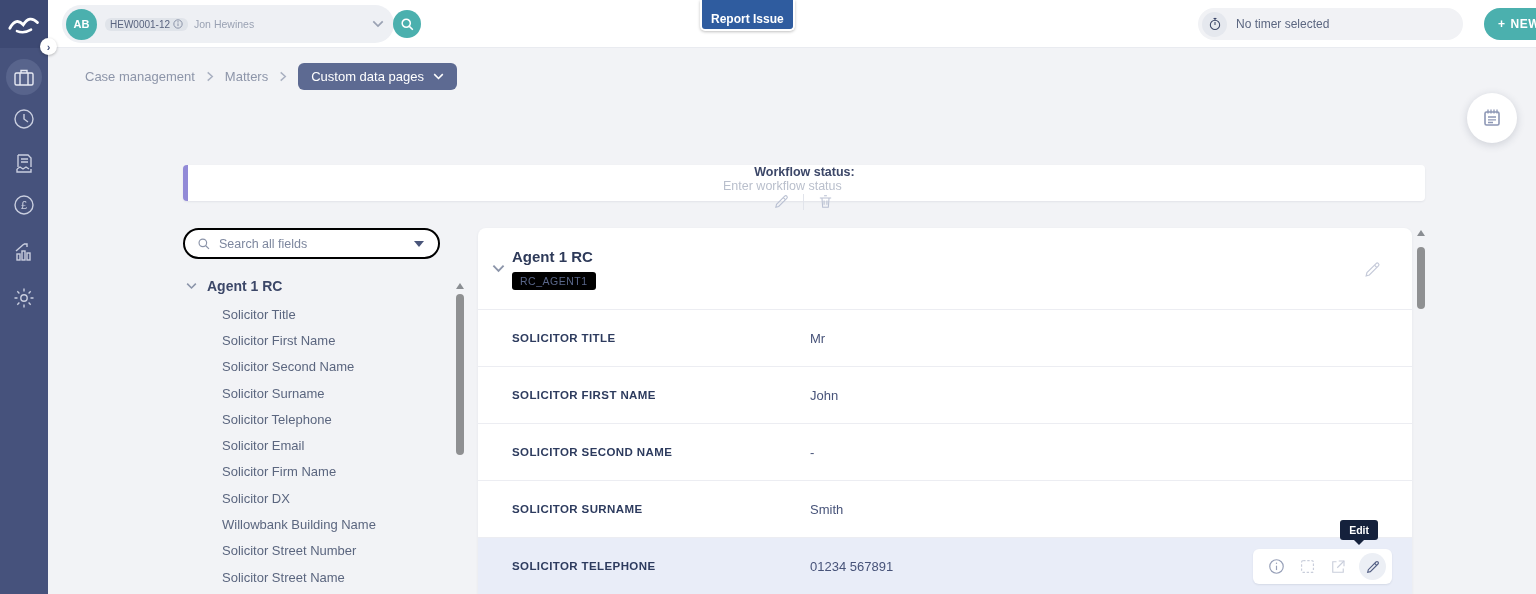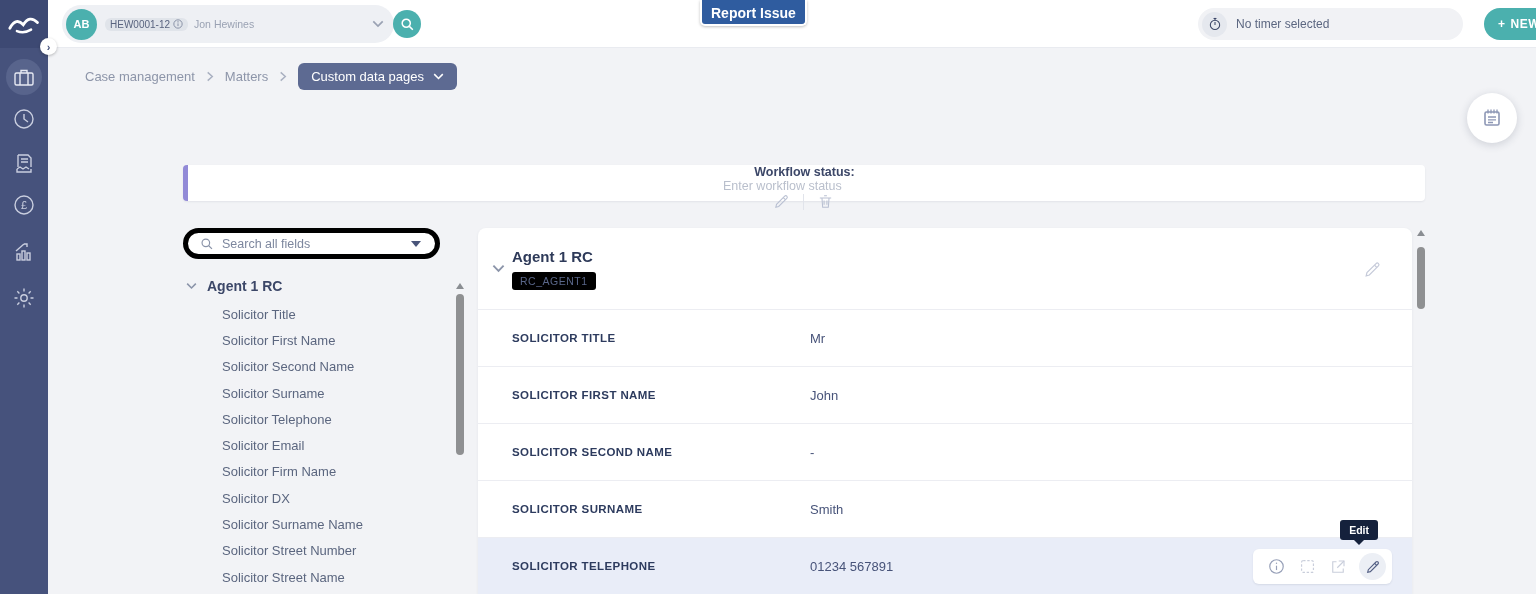--- a/index.html
+++ b/index.html
@@ -21,22 +21,22 @@
   .avatar { width:31px; height:31px; border-radius:50%; background:#4bb0ae; color:#fff; font-size:11px; font-weight:bold;
     display:flex; align-items:center; justify-content:center; flex:0 0 auto; }
   .matter-meta { margin-left:8px; flex:1; min-width:0; }
   .matter-top { display:flex; align-items:center; gap:6px; }
   .ref-badge { background:#e0e4ea; border-radius:6px; padding:1px 5px; font-size:10px; color:#59647f; display:flex; align-items:center; gap:3px; }
   .fee-earner { font-size:10.5px; color:#9aa2b3; white-space:nowrap; }
   .matter-title { font-size:12px; font-weight:bold; color:#3c4768; white-space:nowrap; overflow:hidden; margin-top:1px; }
   .pill-chevron { color:#9aa2b3; margin-left:4px; flex:0 0 auto; }
   .search-btn { position:absolute; left:345px; top:10px; width:28px; height:28px; border-radius:50%; background:#4bb0ae;
     display:flex; align-items:center; justify-content:center; border:none; cursor:pointer; }
-  .report-issue { position:absolute; left:652px; top:0; background:#2f5c9f; color:#fff; font-size:14px; font-weight:bold;
-    border:2px solid #fff; border-top:none; border-radius:0 0 5px 5px; padding:5px 9px 3px; box-shadow:0 1px 3px rgba(0,0,0,.25); }
+  .report-issue { position:absolute; left:652px; top:0; background:#2f5c9f; color:#fff; font-size:12px; font-weight:bold;
+    border:2px solid #fff; border-top:none; border-radius:0 0 5px 5px; padding:12px 9px 3px; box-shadow:0 1px 3px rgba(0,0,0,.25); }
   .timer-pill { position:absolute; left:1150px; top:8px; width:265px; height:32px; background:#f1f2f5; border-radius:16px;
     display:flex; align-items:center; padding:0 14px 0 4px; }
   .timer-circle { width:25px; height:25px; border-radius:50%; background:#e5e8ee; display:flex; align-items:center; justify-content:center; color:#3c4768; }
   .timer-text { font-size:12px; color:#5b6680; margin-left:9px; }
   .new-btn { position:absolute; left:1436px; top:8px; height:32px; width:72px; background:#4bb0ae; color:#fff;
     border:none; border-radius:16px; font-size:12px; font-weight:bold; display:flex; align-items:center; justify-content:flex-start;
     padding-left:14px; gap:5px; letter-spacing:.5px; cursor:pointer; }
 
   
   .page { position:absolute; left:48px; top:48px; width:1488px; height:546px; background:#f2f3f6; }
@@ -50,21 +50,21 @@
   .tab.active { color:#47548c; font-weight:bold; border-bottom:3px solid #4a68d4; }
 
   .workflow-bar { position:absolute; left:135px; top:117px; width:1242px; height:36px; background:#fff; border-radius:4px;
     border-left:5px solid #928ad7; box-shadow:0 1px 2px rgba(40,50,80,.08); display:flex; align-items:center; padding:0 18px 0 12px;flex-direction:column; }
   .wf-label { font-size:12.5px; font-weight:bold; color:#3c4768; margin:0 10px 0 12px; white-space:nowrap; }
   .wf-input { border:none; outline:none; flex:1; font-size:12.5px; color:#3c4768; font-family:"Liberation Sans",sans-serif; background:transparent; }
   .wf-input::placeholder { color:#b9bfcc; }
   .wf-actions { display:flex; align-items:center; gap:13px; color:#b9c0d2; }
   .wf-divider { width:1px; height:16px; background:#e1e4eb; }
 
-  .field-search { position:absolute; left:135px; top:180px; width:257px; height:31px; background:#fff; border:5px solid #000000;
+  .field-search { position:absolute; left:135px; top:180px; width:257px; height:31px; background:#fff; border:2px solid #000000;
     border-radius:16px; display:flex; align-items:center; padding:0 14px 0 12px; }
   .field-search input { border:none; outline:none; flex:1; font-size:12.5px; color:#5b6680; margin-left:8px; background:transparent; font-family:"Liberation Sans",sans-serif; }
   .field-search input::placeholder { color:#7d879e; }
   .caret-down { width:0; height:0; border-left:5px solid transparent; border-right:5px solid transparent; border-top:6px solid #49557a; }
 
   .tree-group { position:absolute; left:138px; top:230px; display:flex; align-items:center; gap:10px; }
   .tree-group-label { font-size:14px; font-weight:bold; color:#3c4768; }
   .tree-items { position:absolute; left:174px; top:253px; }
   .tree-item { height:26.3px; display:flex; align-items:center; font-size:13px; color:#5b667f; cursor:pointer; white-space:nowrap; }
 
@@ -300,21 +300,21 @@
 
       <div class="tree-item">
         <span>Solicitor Firm Name</span>
       </div>
 
       <div class="tree-item">
         <span>Solicitor DX</span>
       </div>
 
       <div class="tree-item">
-        <span>Solicitor Surname Name</span>
+        <span>Willowbank Building Name</span>
       </div>
 
       <div class="tree-item">
         <span>Solicitor Street Number</span>
       </div>
 
       <div class="tree-item">
         <span>Solicitor Street Name</span>
       </div>
     </div>

